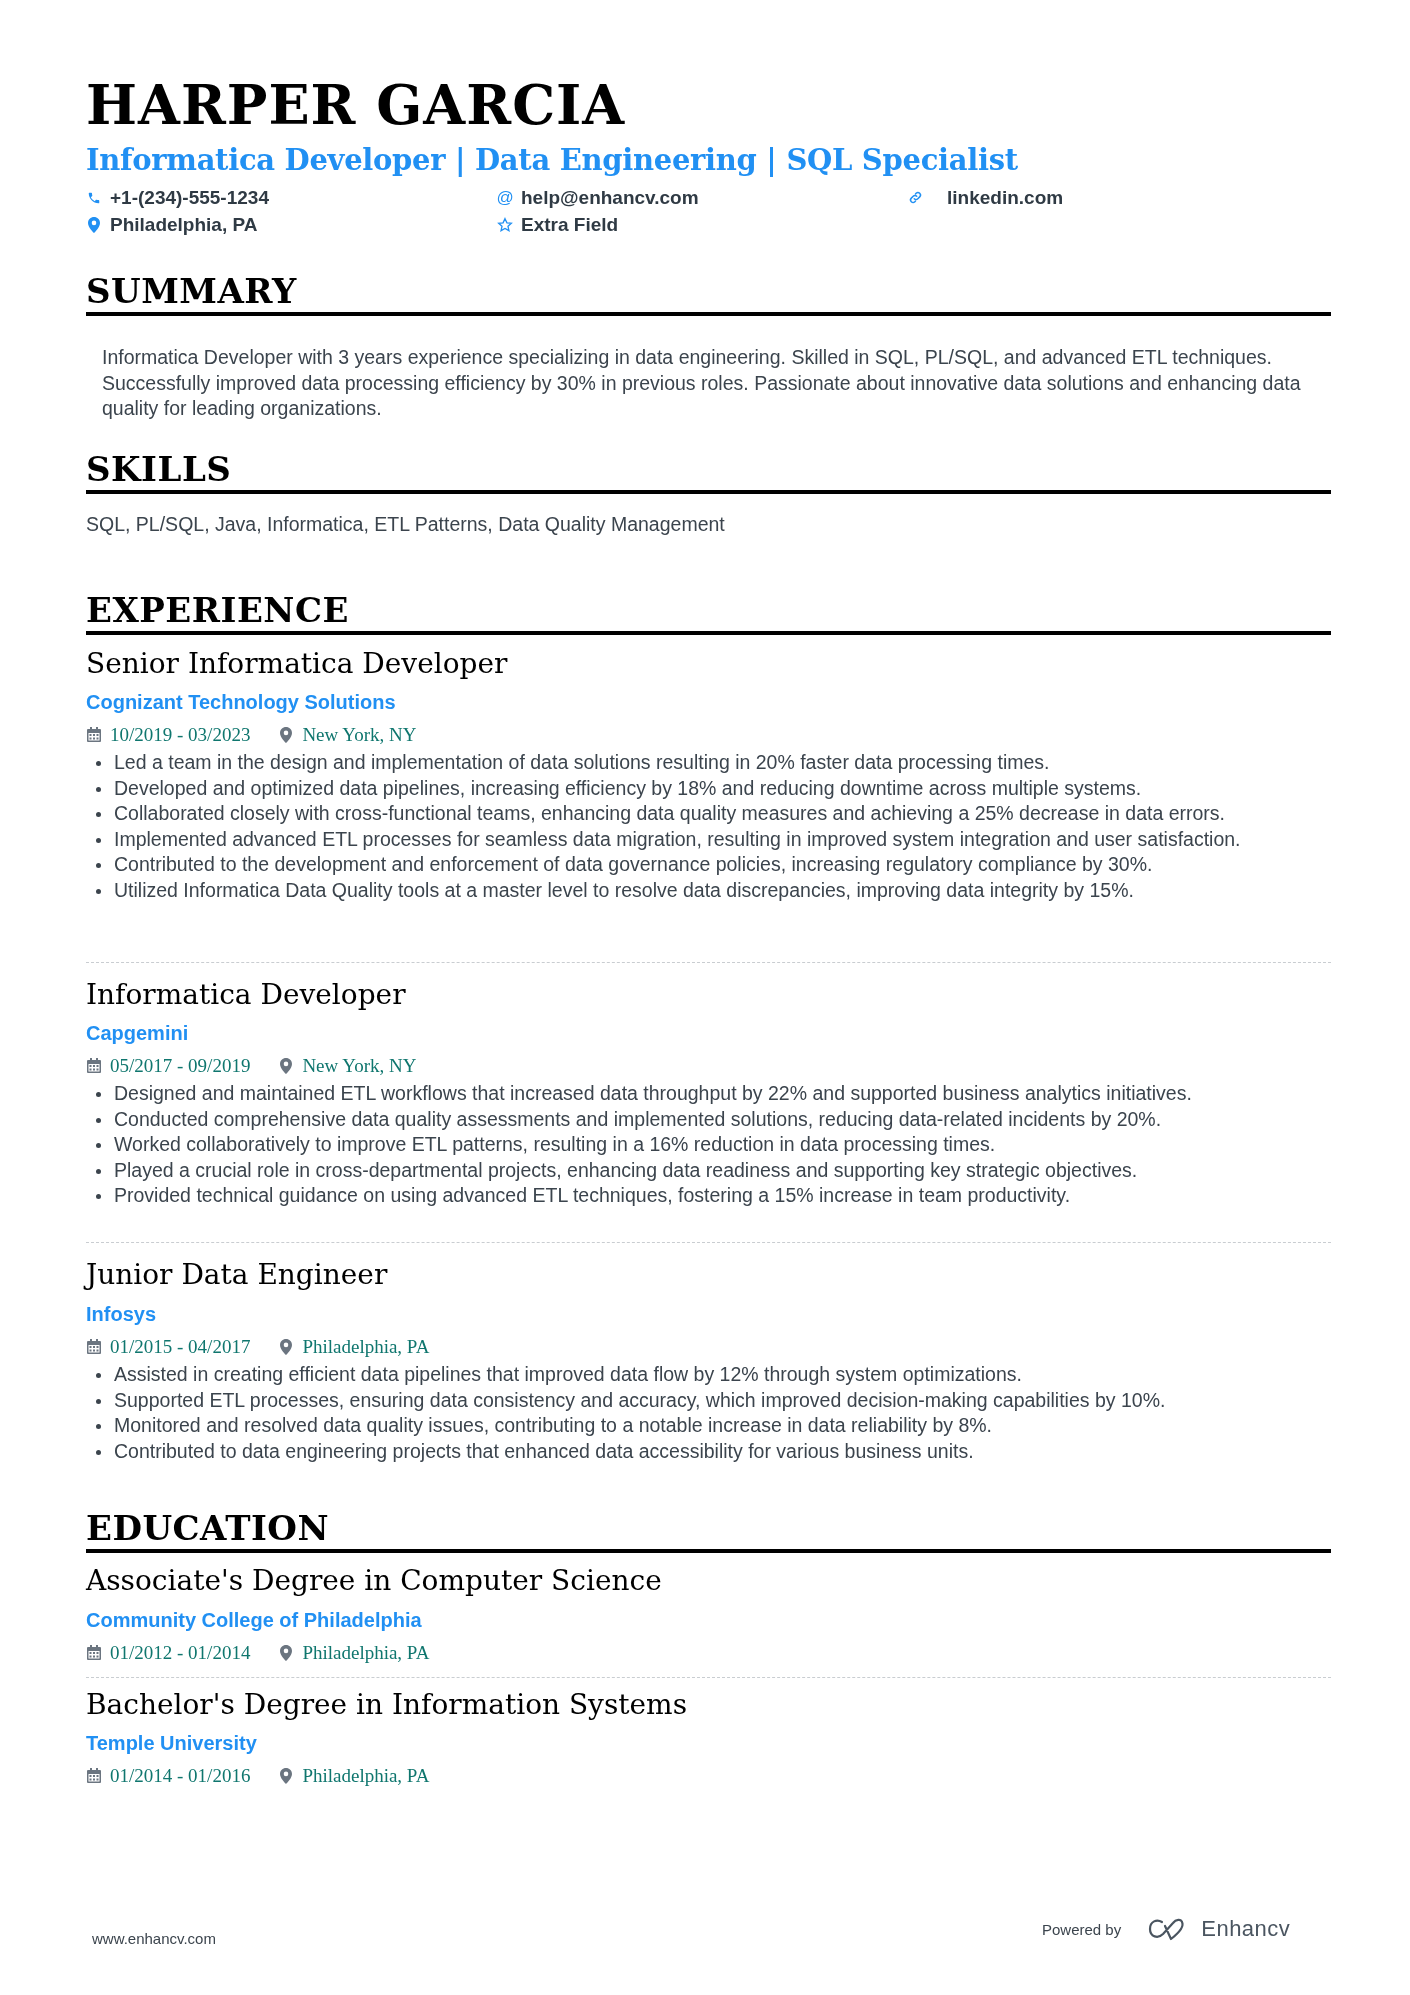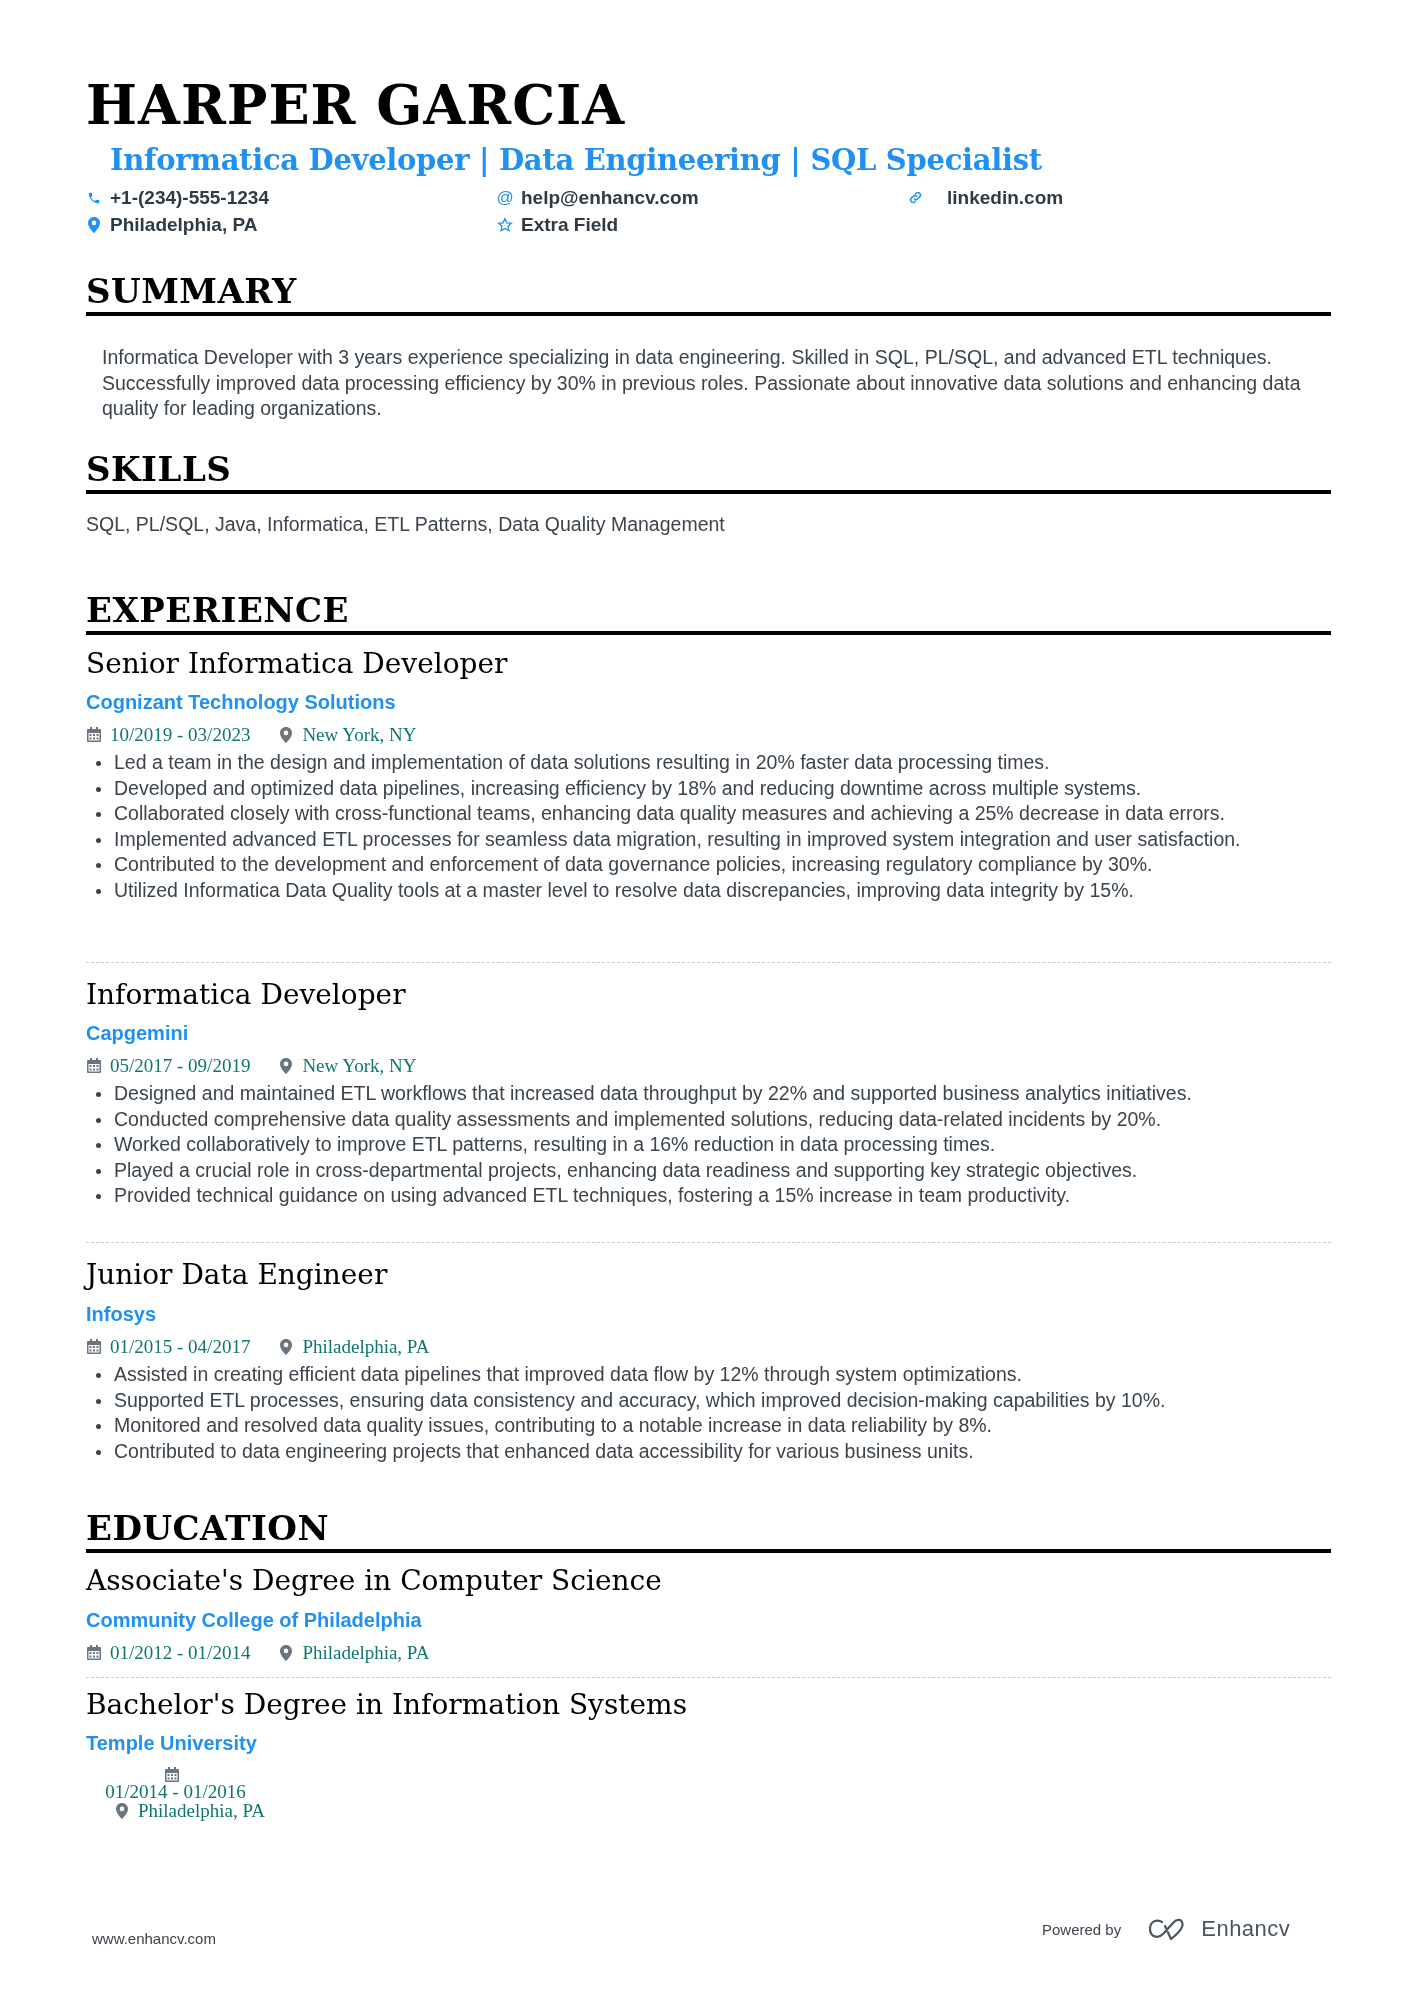--- a/index.html
+++ b/index.html
@@ -1,21 +1,21 @@
 <!DOCTYPE html>
 <html><head>
 <meta charset="utf-8">
 <style>
   html, body { margin: 0; padding: 0; background: #ffffff; }
   body { width: 1410px; height: 1995px; position: relative; overflow: hidden; }
   .page { position: absolute; left: 86px; top: 0; width: 1245px; }
   .serif { font-family: "DejaVu Serif", "Liberation Serif", serif; }
   .sans { font-family: "Liberation Sans", "DejaVu Sans", sans-serif; }
   .name { position: absolute; top: 78px; left: 0; font-size: 54px; font-weight: bold; letter-spacing: 1px; color: #000; margin: 0; line-height: 1; }
-  .subtitle { position: absolute; top: 146px; left: 0; font-size: 29px; font-weight: bold; color: #2190f3; line-height: 1; letter-spacing: -0.3px; white-space: nowrap; margin-left: 24px; }
+  .subtitle { position: absolute; top: 146px; left: 0; font-size: 29px; font-weight: bold; color: #2190f3; line-height: 1; letter-spacing: -0.3px; white-space: nowrap; }
   .contact { position: absolute; font-size: 19px; font-weight: bold; color: #2f3a44; line-height: 1; display: flex; align-items: center; white-space: nowrap; }
   .contact .ic { width: 16px; height: 16px; margin-right: 8px; display: inline-flex; align-items: center; justify-content: center; }
   .section-title { position: absolute; left: 0; font-size: 34px; font-weight: bold; color: #000; line-height: 1; margin: 0; letter-spacing: 0.5px; }
   .rule { position: absolute; left: 0; width: 1245px; height: 4px; background: #000; }
   .body-text { position: absolute; left: 0; width: 1245px; font-size: 19.5px; color: #3b444d; line-height: 25.5px; }
   .role { position: absolute; left: 0; font-size: 28px; color: #000; line-height: 1; white-space: nowrap; }
   .company { position: absolute; left: 0; font-size: 20px; font-weight: bold; color: #2190f3; line-height: 1; white-space: nowrap; }
   .meta { position: absolute; left: 0; font-size: 19px; color: #0f766e; line-height: 1; display: flex; align-items: center; white-space: nowrap; font-family: Liberation Serif, serif; }
   .meta .ic { width: 16px; height: 16px; margin-right: 8px; display: inline-flex; align-items: center; justify-content: center; }
   .meta .loc { margin-left: 28px; display: inline-flex; align-items: center; }
@@ -226,21 +226,21 @@
             <path fill="#6b7580" d="M6 0C2.7 0 0 2.6 0 5.9 0 10.3 6 16 6 16s6-5.7 6-10.1C12 2.6 9.3 0 6 0zm0 8.2A2.3 2.3 0 1 1 6 3.6a2.3 2.3 0 0 1 0 4.6z"></path>
           </svg>
       </span>
       <span>Philadelphia, PA</span>
     </span>
   </div>
   <div class="dash" style="top:1677px;"></div>
 
   <div class="role serif" style="top:1691px;">Bachelor's Degree in Information Systems</div>
   <div class="company sans" style="top:1733px;">Temple University</div>
-  <div class="meta sans" style="top:1766px;flex-direction:column;">
+  <div class="meta sans" style="top:1766px;">
     <span class="ic">
       <svg width="14" height="15" viewBox="0 0 14 15">
           <rect x="0" y="2" width="14" height="13" rx="1" fill="#6b7580"></rect>
           <rect x="3" y="0" width="2" height="4" fill="#6b7580"></rect>
           <rect x="9" y="0" width="2" height="4" fill="#6b7580"></rect>
           <rect x="1.5" y="6" width="11" height="7.5" fill="#fff"></rect>
           <g fill="#6b7580">
             <rect x="2.5" y="7" width="2" height="2"></rect>
             <rect x="6" y="7" width="2" height="2"></rect>
             <rect x="9.5" y="7" width="2" height="2"></rect>

